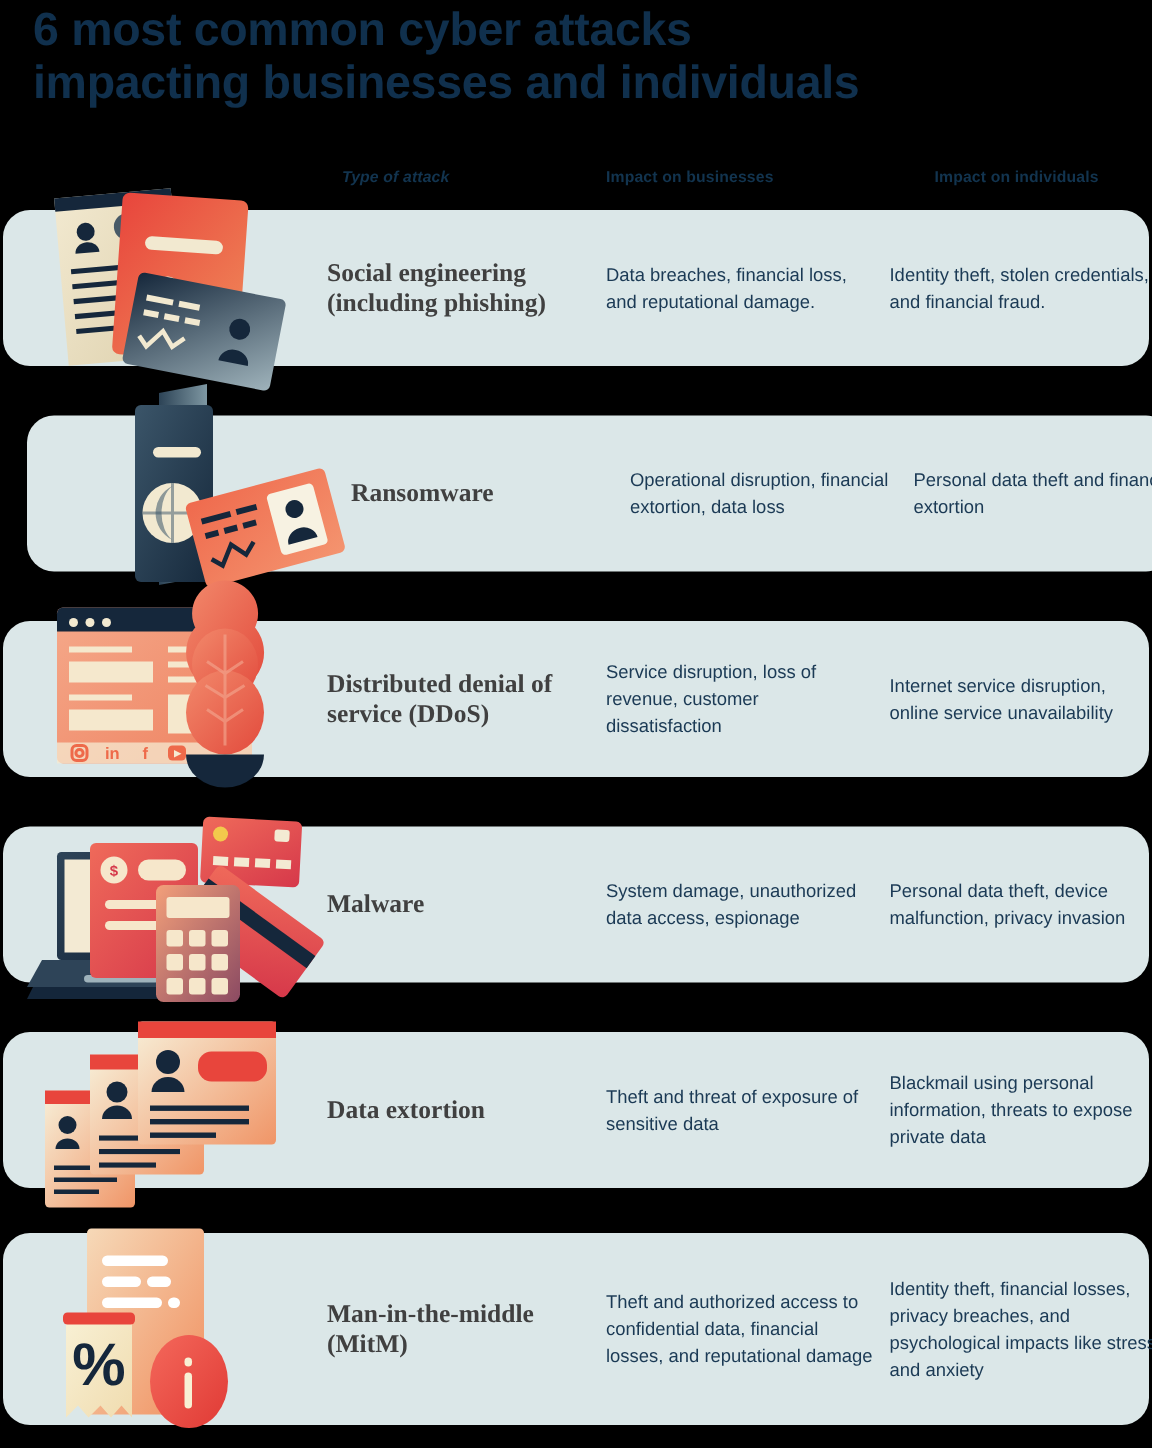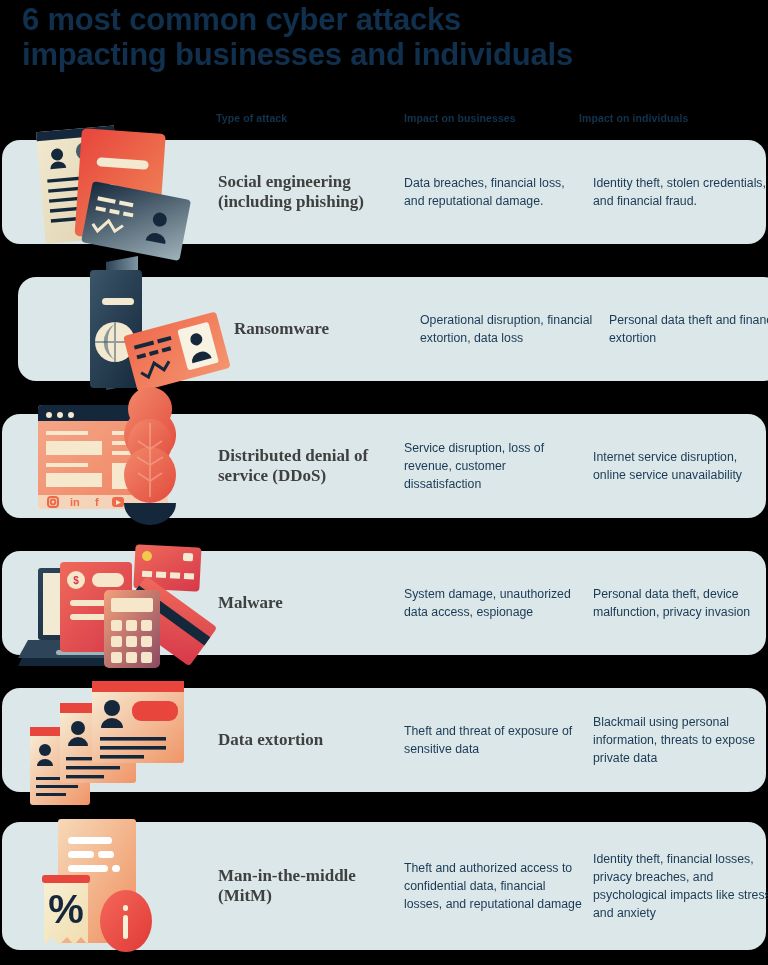--- a/index.html
+++ b/index.html
@@ -41,23 +41,23 @@
     height: 20px;
   }
   .headers .col {
     position: absolute;
     font-size: 10.5px;
     font-weight: 700;
     color: #12344f;
     letter-spacing: 0.1px;
     white-space: nowrap;
   }
-  .h-attack      { left: 216px; }
+  .h-attack      { left: 228px; font-style: italic; }
   .h-business    { left: 404px; }
-  .h-individual  { left: 579px; }
+  .h-individual  { left: 623px; }
 
   
   .rows {
     position: absolute;
     top: 0; left: 0;
     width: 768px;
     height: 965px;
   }
   .row {
     position: absolute;

